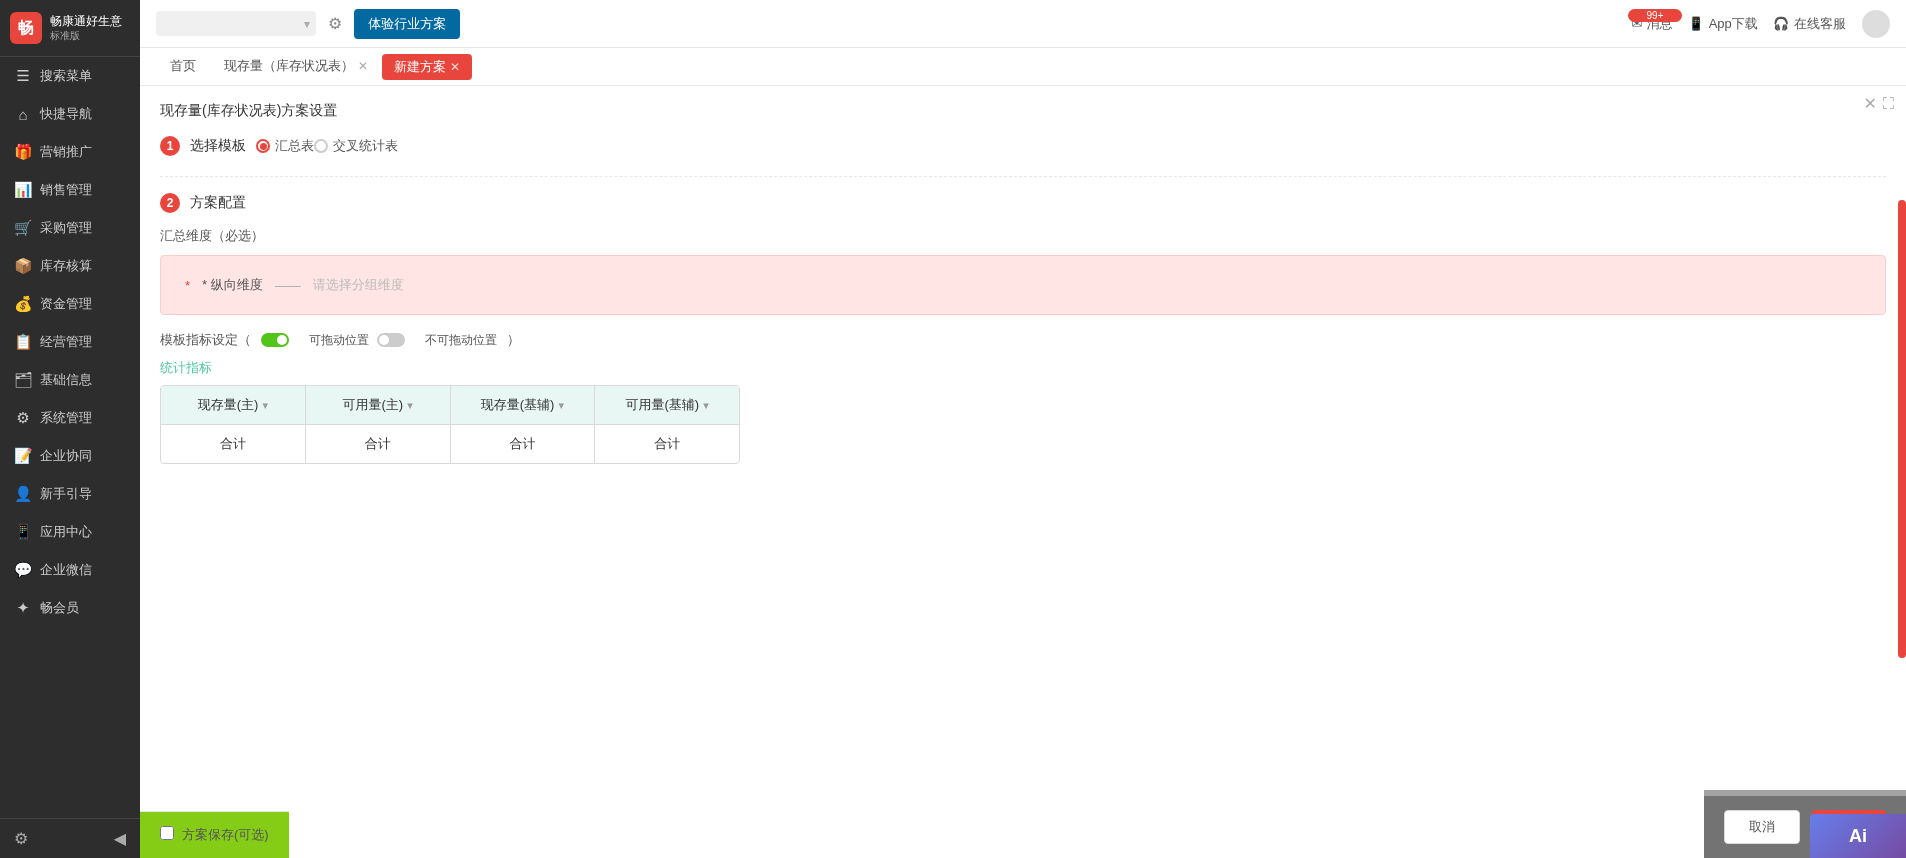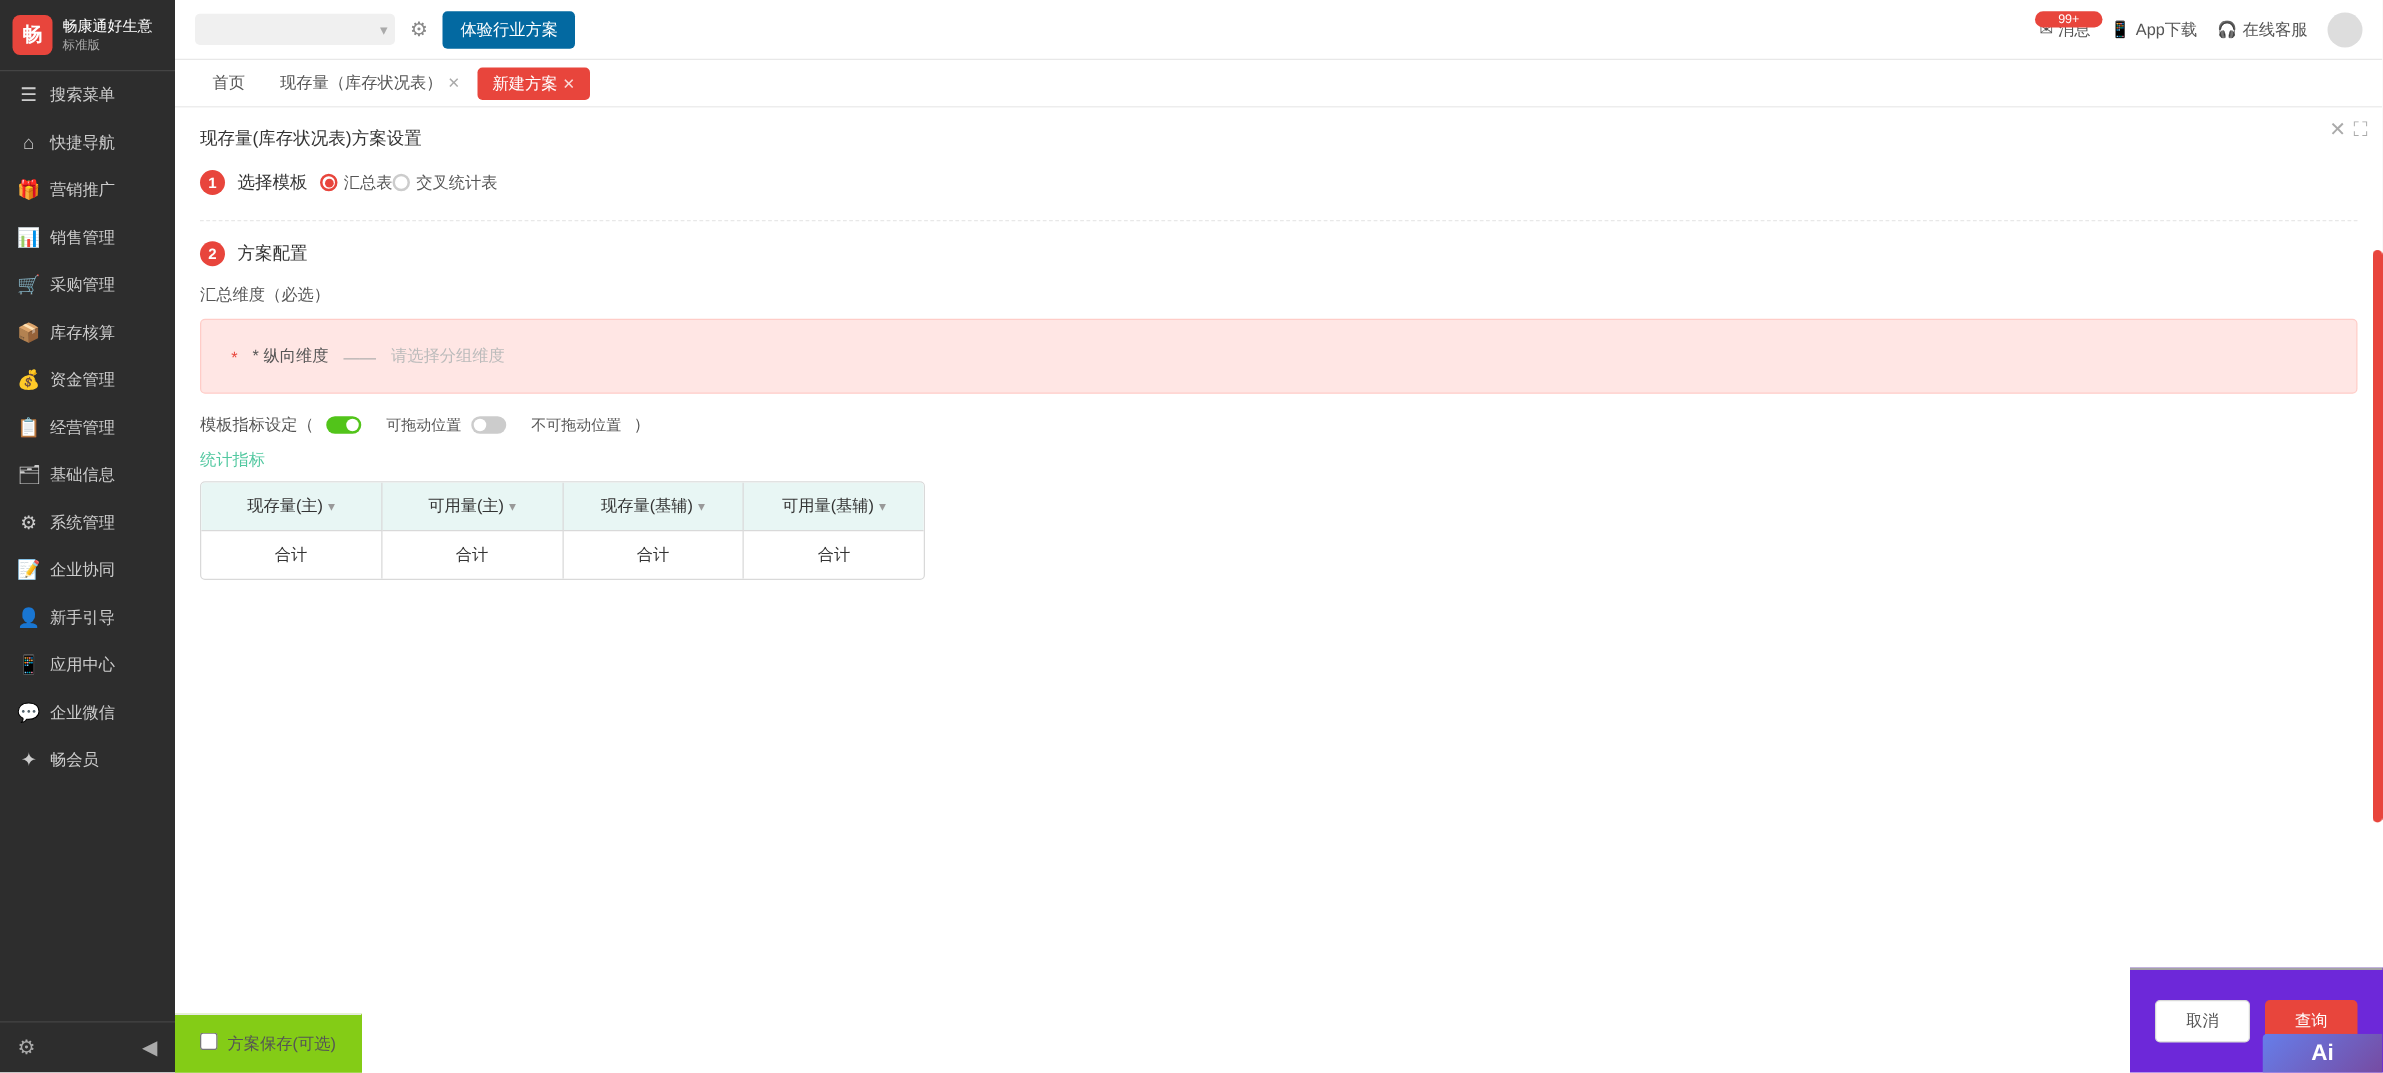--- a/index.html
+++ b/index.html
@@ -254,24 +254,24 @@
       padding: 14px 20px;
       background: #84cc16;
       border-top: 1px solid #e8e8e8;
     }
     .save-checkbox { width: 14px; height: 14px; border: 1px solid #ccc; border-radius: 2px; cursor: pointer; }
     .save-label { font-size: 13px; color: #555; }
 
     
     .footer-btns {
       position: fixed; bottom: 0; right: 0;
-      padding: 24px 20px;
+      padding: 14px 20px;
       display: flex; gap: 12px;
-      background: #6d28d9;
-      border-top: 2px solid #a3a3a3;
+      background: #737373;
+      border-top: 6px solid #a3a3a3;
     }
     .btn-cancel {
       background: #fff;
       border: 1px solid #d9d9d9;
       border-radius: 4px;
       padding: 7px 24px;
       font-size: 13px;
       color: #555;
       cursor: pointer;
     }
@@ -299,21 +299,21 @@
     
     .ai-badge {
       position: fixed;
       bottom: 0;
       right: 0;
       background: linear-gradient(135deg, #667eea, #764ba2);
       color: white;
       font-size: 18px;
       font-weight: bold;
       width: 96px;
-      height: 31px;
+      height: 44px;
       display: flex;
       align-items: center;
       justify-content: center;
       border-radius: 4px 0 0 0;
       text-align: right;
     }
 
     
     .sidebar-scroll::-webkit-scrollbar { width: 4px; }
     .sidebar-scroll::-webkit-scrollbar-thumb { background: #555; border-radius: 2px; }

